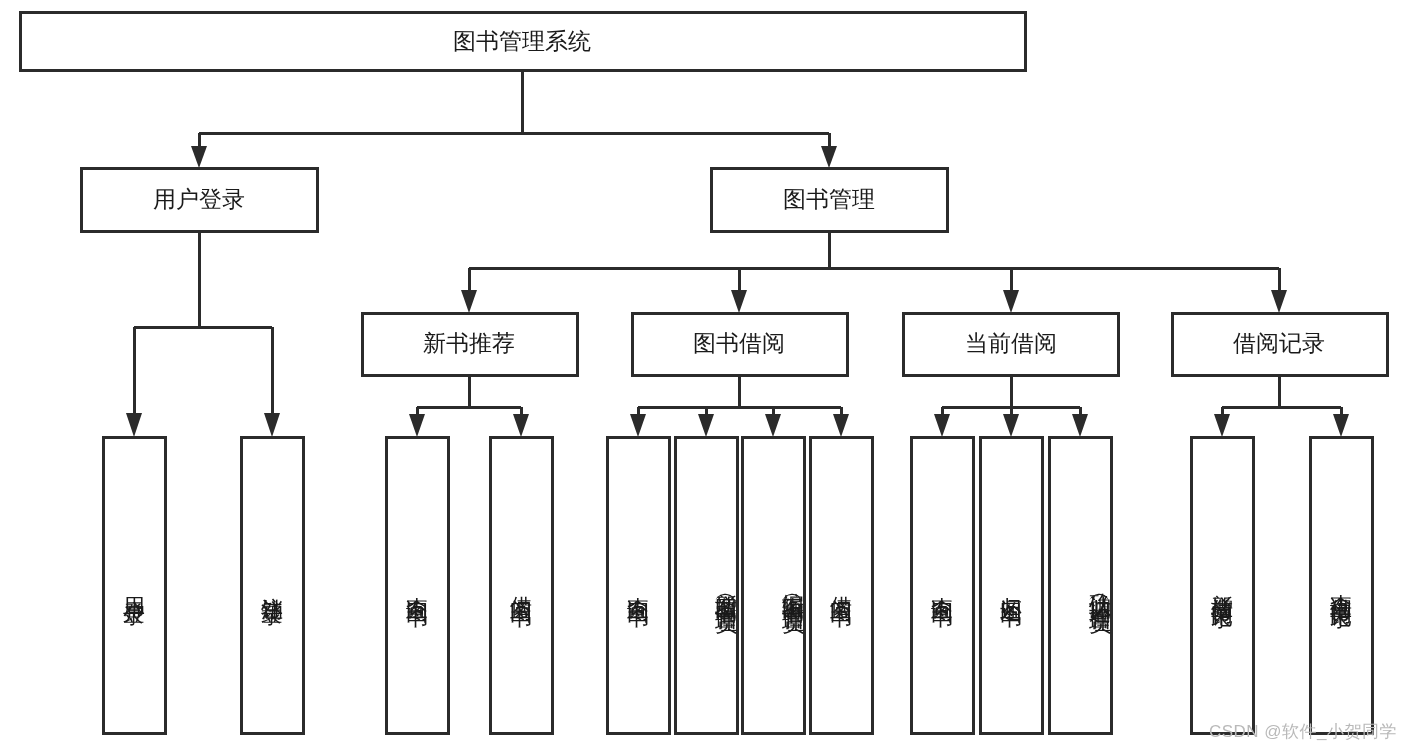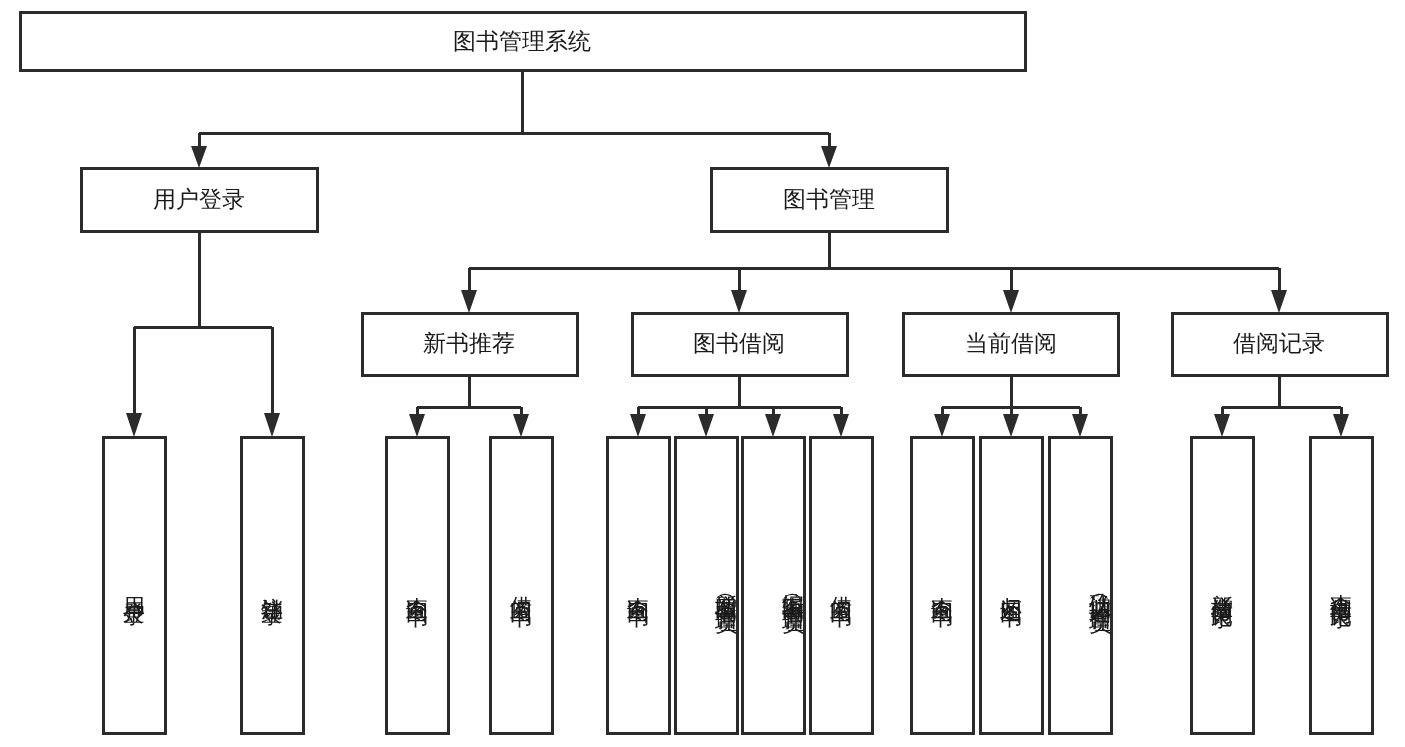--- a/index.html
+++ b/index.html
@@ -233,14 +233,15 @@
   <div class="vlabel" style="left:742px; top:443px; width:62px; height:290px;">编辑图书（管理员）</div>
   <div class="vlabel centered" style="left:810px; top:437px; width:62px; height:296px;">借阅图书</div>
 
   <div class="vlabel centered" style="left:911px; top:437px; width:62px; height:296px;">查询图书</div>
   <div class="vlabel centered" style="left:980px; top:437px; width:62px; height:296px;">归还图书</div>
   <div class="vlabel" style="left:1049px; top:443px; width:62px; height:290px;">确认归还（管理员）</div>
 
   <div class="vlabel centered" style="left:1191px; top:437px; width:62px; height:296px;">新增借阅记录</div>
   <div class="vlabel centered" style="left:1310px; top:437px; width:62px; height:296px;">查询借阅记录</div>
 
+  <div class="watermark">CSDN @软件_小贺同学</div>
 
 </div>
 
 </body></html>

